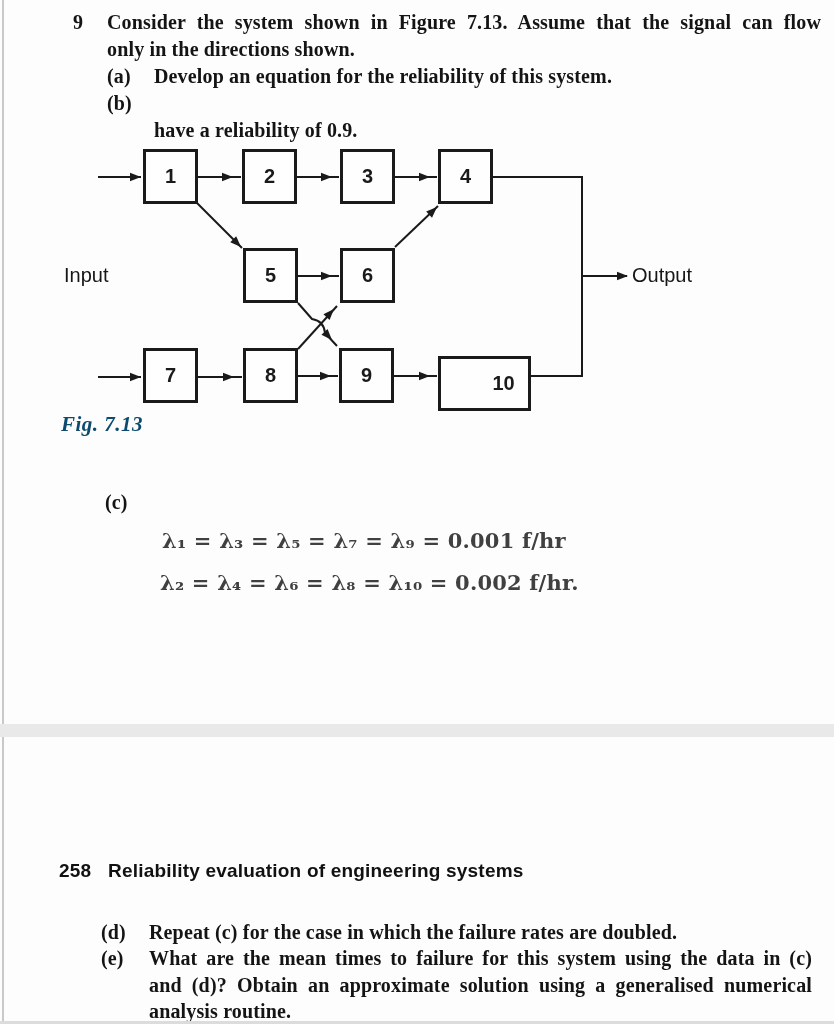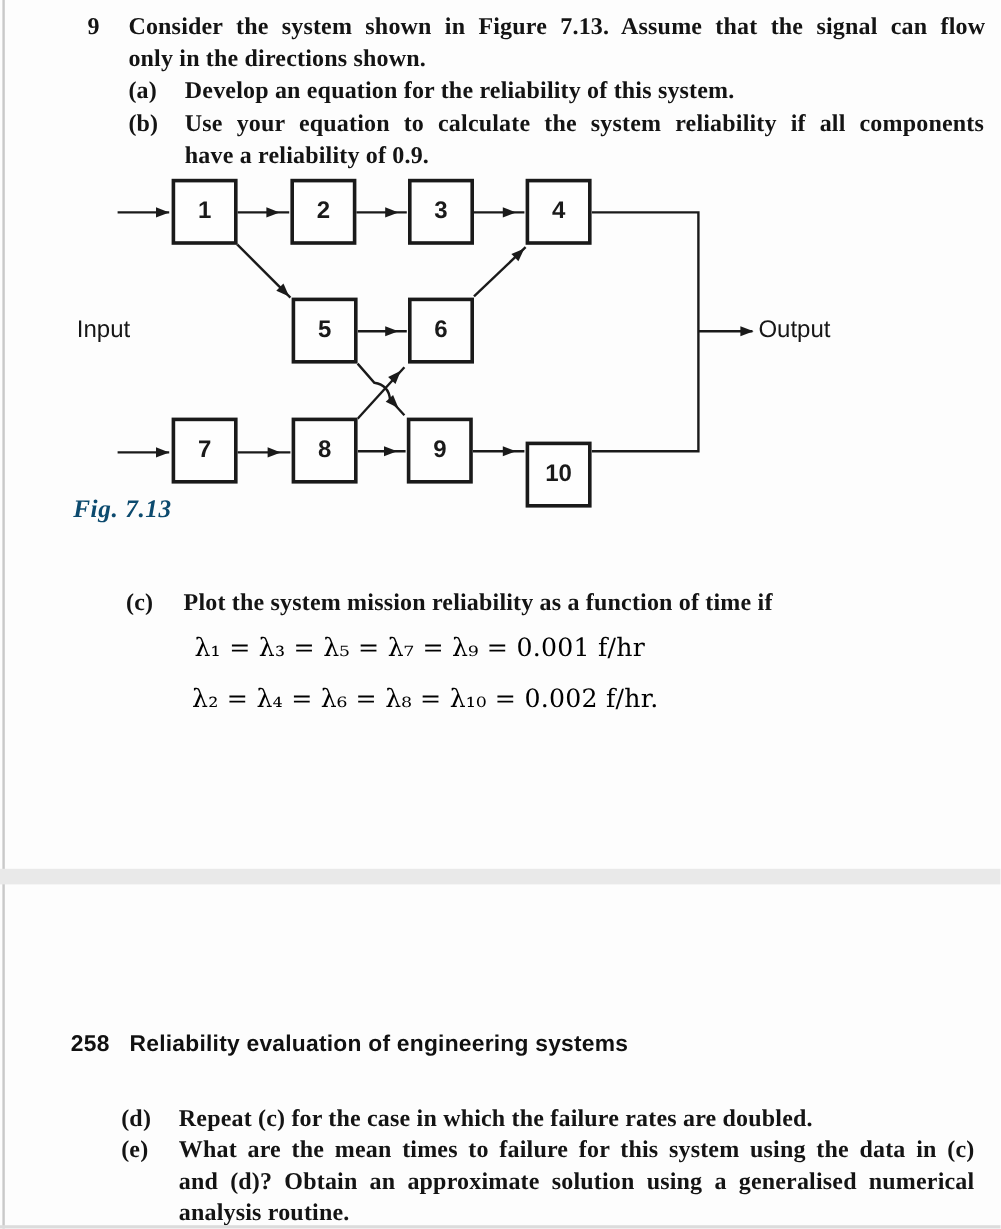--- a/index.html
+++ b/index.html
@@ -10,22 +10,22 @@
   .scan-edge-left{position:absolute;left:2px;top:0;width:2px;height:1024px;background:#c9c9c9;}
   .scan-edge-bottom{position:absolute;left:0;top:1021px;width:834px;height:3px;background:#dcdcdc;}
 
   .t{
     position:absolute;font-size:20px;font-weight:600;line-height:23px;
     letter-spacing:0.15px;white-space:nowrap;color:#141414;
   }
   .fill{text-align:justify;text-align-last:justify;}
 
   .eq{
-    position:absolute;font-family:"DejaVu Serif",serif;font-size:21px;font-weight:400;
-    white-space:nowrap;color:#000000;letter-spacing:0.2px;
+    position:absolute;font-family:"DejaVu Serif",serif;font-size:21px;font-weight:700;
+    white-space:nowrap;color:#404040;letter-spacing:0.2px;
   }
 
   .wires{position:absolute;left:0;top:0;}
   .wire{stroke:#1a1a1a;stroke-width:2;fill:none;}
   .ah{fill:#1a1a1a;stroke:none;}
 
   .box{
     position:absolute;width:49px;height:49px;border:3px solid #1a1a1a;background:#fefefe;
     display:flex;align-items:center;justify-content:center;
     font-family:"Liberation Sans",sans-serif;font-size:20px;font-weight:600;color:#1a1a1a;
@@ -51,21 +51,20 @@
   <div class="scan-edge-left"></div>
 
   <div class="t" style="left:73px;top:11px;">9</div>
   <div class="t fill" style="left:107px;top:11px;width:714px;">Consider the system shown in Figure 7.13. Assume that the signal can flow</div>
   <div class="t" style="left:107px;top:38px;">only in the directions shown.</div>
 
   <div class="t" style="left:107px;top:65px;">(a)</div>
   <div class="t" style="left:154px;top:65px;">Develop an equation for the reliability of this system.</div>
 
   <div class="t" style="left:107px;top:92px;">(b)</div>
-  <div class="t fill" style="left:154px;top:92px;width:666px;">Use your equation to calculate the system reliability if all components</div>
   <div class="t" style="left:154px;top:119px;">have a reliability of 0.9.</div>
 
   <svg class="wires" width="834" height="460" viewBox="0 0 834 460">
     <g>
       <path class="wire" d="M98 177 H141"></path>
       <path class="wire" d="M197 177 H241"></path>
       <path class="wire" d="M296 177 H339"></path>
       <path class="wire" d="M395 177 H437"></path>
       <path class="wire" d="M493 177 L582 177 L582 376 L493 376"></path>
       <path class="wire" d="M582 276 H627"></path>
@@ -99,28 +98,27 @@
 
   <div class="box" style="left:143px;top:149px;">1</div>
   <div class="box" style="left:242px;top:149px;">2</div>
   <div class="box" style="left:340px;top:149px;">3</div>
   <div class="box" style="left:438px;top:149px;">4</div>
   <div class="box" style="left:243px;top:248px;">5</div>
   <div class="box" style="left:340px;top:248px;">6</div>
   <div class="box" style="left:143px;top:348px;">7</div>
   <div class="box" style="left:243px;top:348px;">8</div>
   <div class="box" style="left:339px;top:348px;">9</div>
-  <div class="box" style="left:438px;top:368px;">10</div>
+  <div class="box" style="left:438px;top:356px;padding-left:38px;">10</div>
 
   <div class="diagram-label" style="left:64px;top:264px;">Input</div>
   <div class="diagram-label" style="left:632px;top:264px;">Output</div>
   <div class="caption" style="left:61px;top:412px;">Fig. 7.13</div>
 
   <div class="t" style="left:105px;top:491px;">(c)</div>
-  <div class="t" style="left:153px;top:491px;">Plot the system mission reliability as a function of time if</div>
   <div class="eq" style="left:162px;top:528px;">λ₁ = λ₃ = λ₅ = λ₇ = λ₉ = 0.001 f/hr</div>
   <div class="eq" style="left:160px;top:570px;">λ₂ = λ₄ = λ₆ = λ₈ = λ₁₀ = 0.002 f/hr.</div>
 
   <div class="band"></div>
 
   <div class="runhead" style="left:59px;top:860px;">258</div>
   <div class="runhead" style="left:108px;top:860px;">Reliability evaluation of engineering systems</div>
 
   <div class="t" style="left:101px;top:921px;">(d)</div>
   <div class="t" style="left:149px;top:921px;">Repeat (c) for the case in which the failure rates are doubled.</div>

